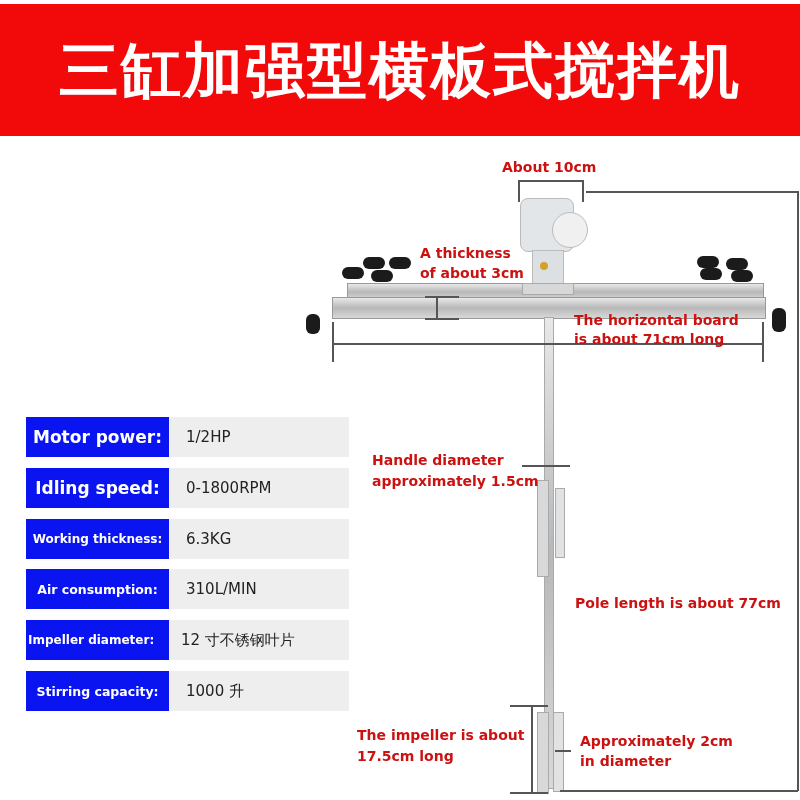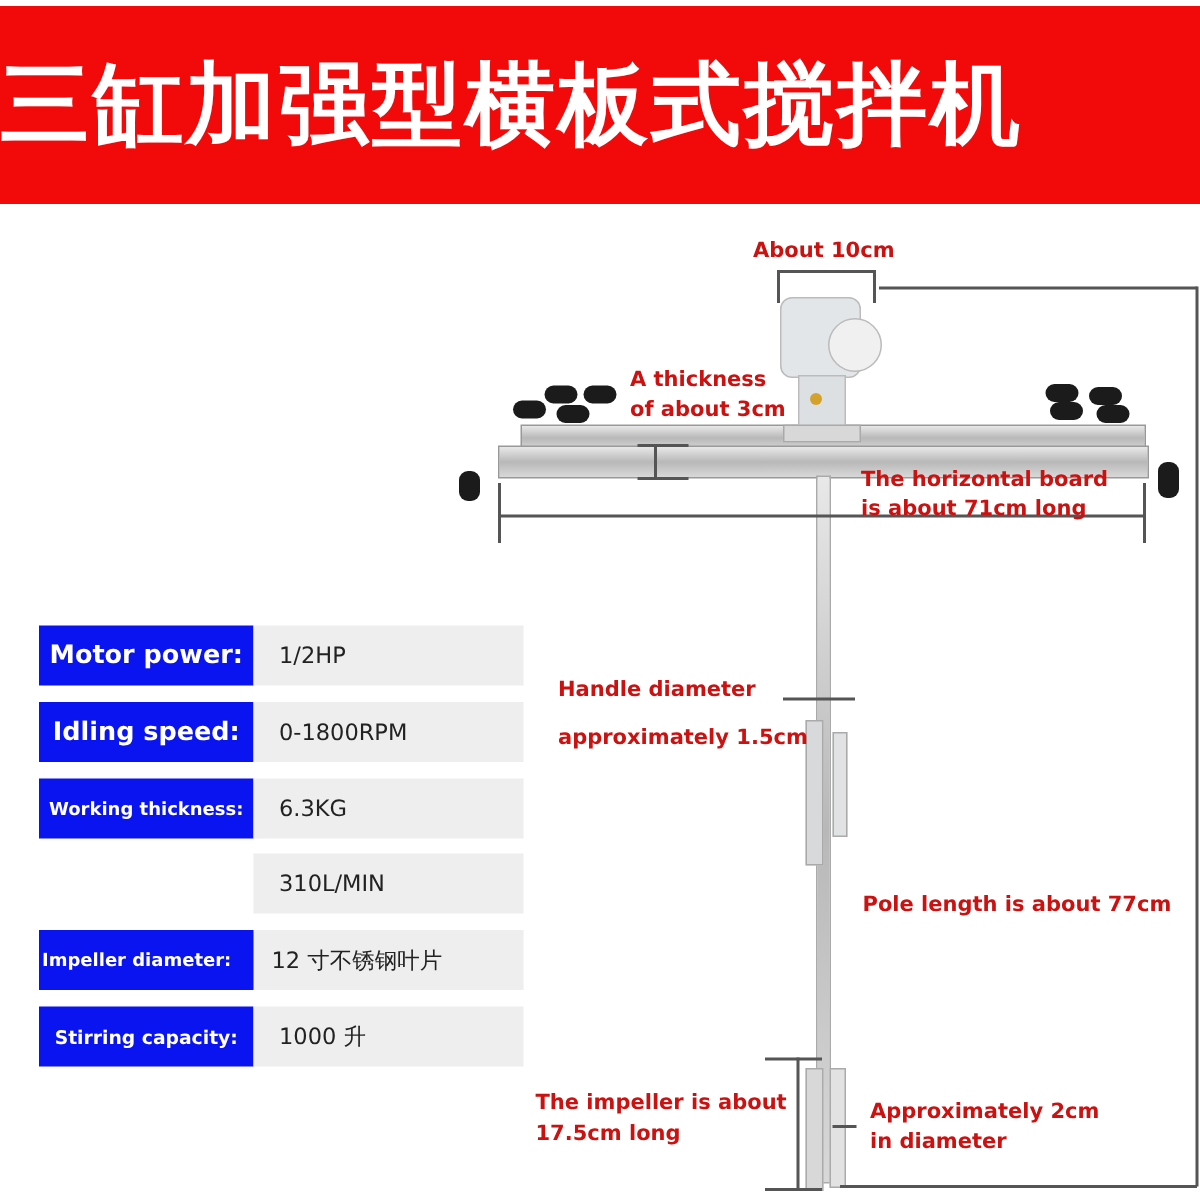--- a/index.html
+++ b/index.html
@@ -1,20 +1,20 @@
 <!DOCTYPE html>
 <html><head>
 <meta charset="utf-8">
 <style>
   html, body { margin: 0; padding: 0; }
   body { width: 800px; height: 800px; background: #ffffff; position: relative; overflow: hidden;
          font-family: "DejaVu Sans", sans-serif; }
   .banner { position: absolute; left: 0; top: 4px; width: 800px; height: 132px; background: #f20a0a; }
   .banner-title { position: absolute; left: 0; top: 0; width: 800px; height: 132px; line-height: 132px;
-         text-align: left; color: #ffffff; font-size: 60px; font-weight: bold; letter-spacing: 2px;
+         text-align: center; color: #ffffff; font-size: 60px; font-weight: bold; letter-spacing: 2px;
          font-family: "DejaVu Sans", sans-serif; }
   .spec-row { position: absolute; left: 26px; width: 323px; height: 40px; }
   .spec-label { position: absolute; left: 0; top: 0; width: 143px; height: 40px; background: #0a14f0;
          color: #fff; font-weight: bold; font-family: "DejaVu Sans", sans-serif; display: flex; align-items: center;
          justify-content: center; white-space: nowrap; overflow: hidden; text-align: right; }
   .spec-value { position: absolute; left: 143px; top: 0; width: 180px; height: 40px; background: #eeeeee;
          color: #222; font-size: 15px; display: flex; align-items: center; padding-left: 17px; box-sizing: border-box;
          font-family: "DejaVu Sans", sans-serif; }
   .ann { position: absolute; color: #cc1111; font-weight: bold; font-size: 14px; line-height: 19px;
          font-family: "DejaVu Sans", sans-serif; white-space: nowrap; }
@@ -36,20 +36,21 @@
   </div>
   <div class="spec-row" style="top:468px">
     <div class="spec-label" style="font-size:17px">Idling speed:</div>
     <div class="spec-value">0-1800RPM</div>
   </div>
   <div class="spec-row" style="top:519px">
     <div class="spec-label" style="font-size:12px">Working thickness:</div>
     <div class="spec-value">6.3KG</div>
   </div>
   <div class="spec-row" style="top:569px">
+    <div class="spec-label" style="font-size:12.5px">Air consumption:</div>
     <div class="spec-value">310L/MIN</div>
   </div>
   <div class="spec-row" style="top:620px">
     <div class="spec-label" style="font-size:12px;justify-content:flex-start;padding-left:2px">Impeller diameter:</div>
     <div class="spec-value" style="padding-left:12px">12 寸不锈钢叶片</div>
   </div>
   <div class="spec-row" style="top:671px">
     <div class="spec-label" style="font-size:12.5px">Stirring capacity:</div>
     <div class="spec-value">1000 升</div>
   </div>
@@ -104,18 +105,18 @@
 <div class="line" style="left:531px;top:705px;width:2px;height:88px"></div>
 <div class="line" style="left:510px;top:792px;width:38px;height:2px"></div>
 <div class="line" style="left:555px;top:750px;width:16px;height:2px"></div>
 
 <div class="ann" style="left:502px;top:158px">About 10cm</div>
 <div class="ann" style="left:420px;top:244px">A thickness</div>
 <div class="ann" style="left:420px;top:264px">of about 3cm</div>
 <div class="ann" style="left:574px;top:311px">The horizontal board</div>
 <div class="ann" style="left:574px;top:330px">is about 71cm long</div>
 <div class="ann" style="left:372px;top:451px">Handle diameter</div>
-<div class="ann" style="left:372px;top:483px">approximately 1.5cm</div>
+<div class="ann" style="left:372px;top:472px">approximately 1.5cm</div>
 <div class="ann" style="left:575px;top:594px">Pole length is about 77cm</div>
 <div class="ann" style="left:357px;top:726px">The impeller is about</div>
 <div class="ann" style="left:357px;top:747px">17.5cm long</div>
 <div class="ann" style="left:580px;top:732px">Approximately 2cm</div>
 <div class="ann" style="left:580px;top:752px">in diameter</div>
 
 </body></html>

